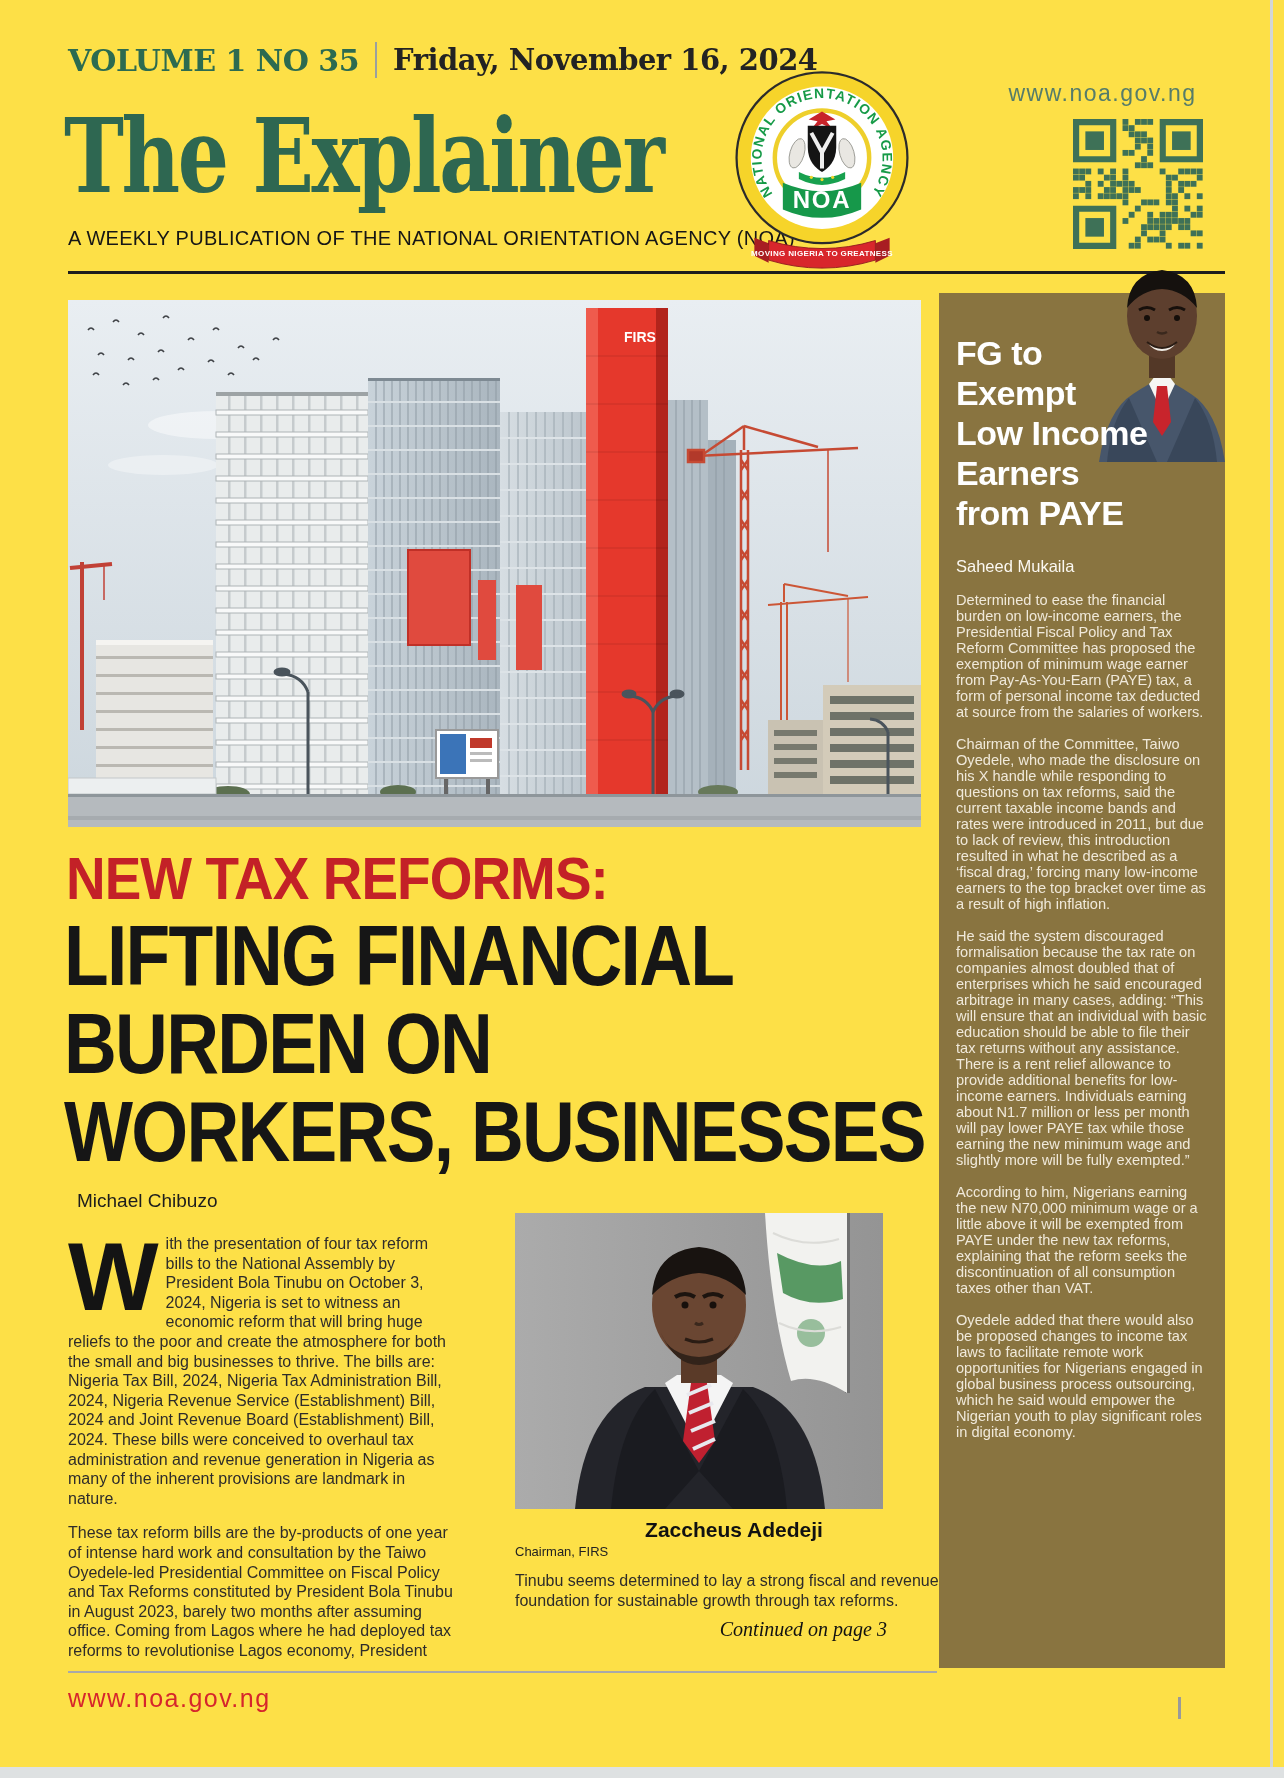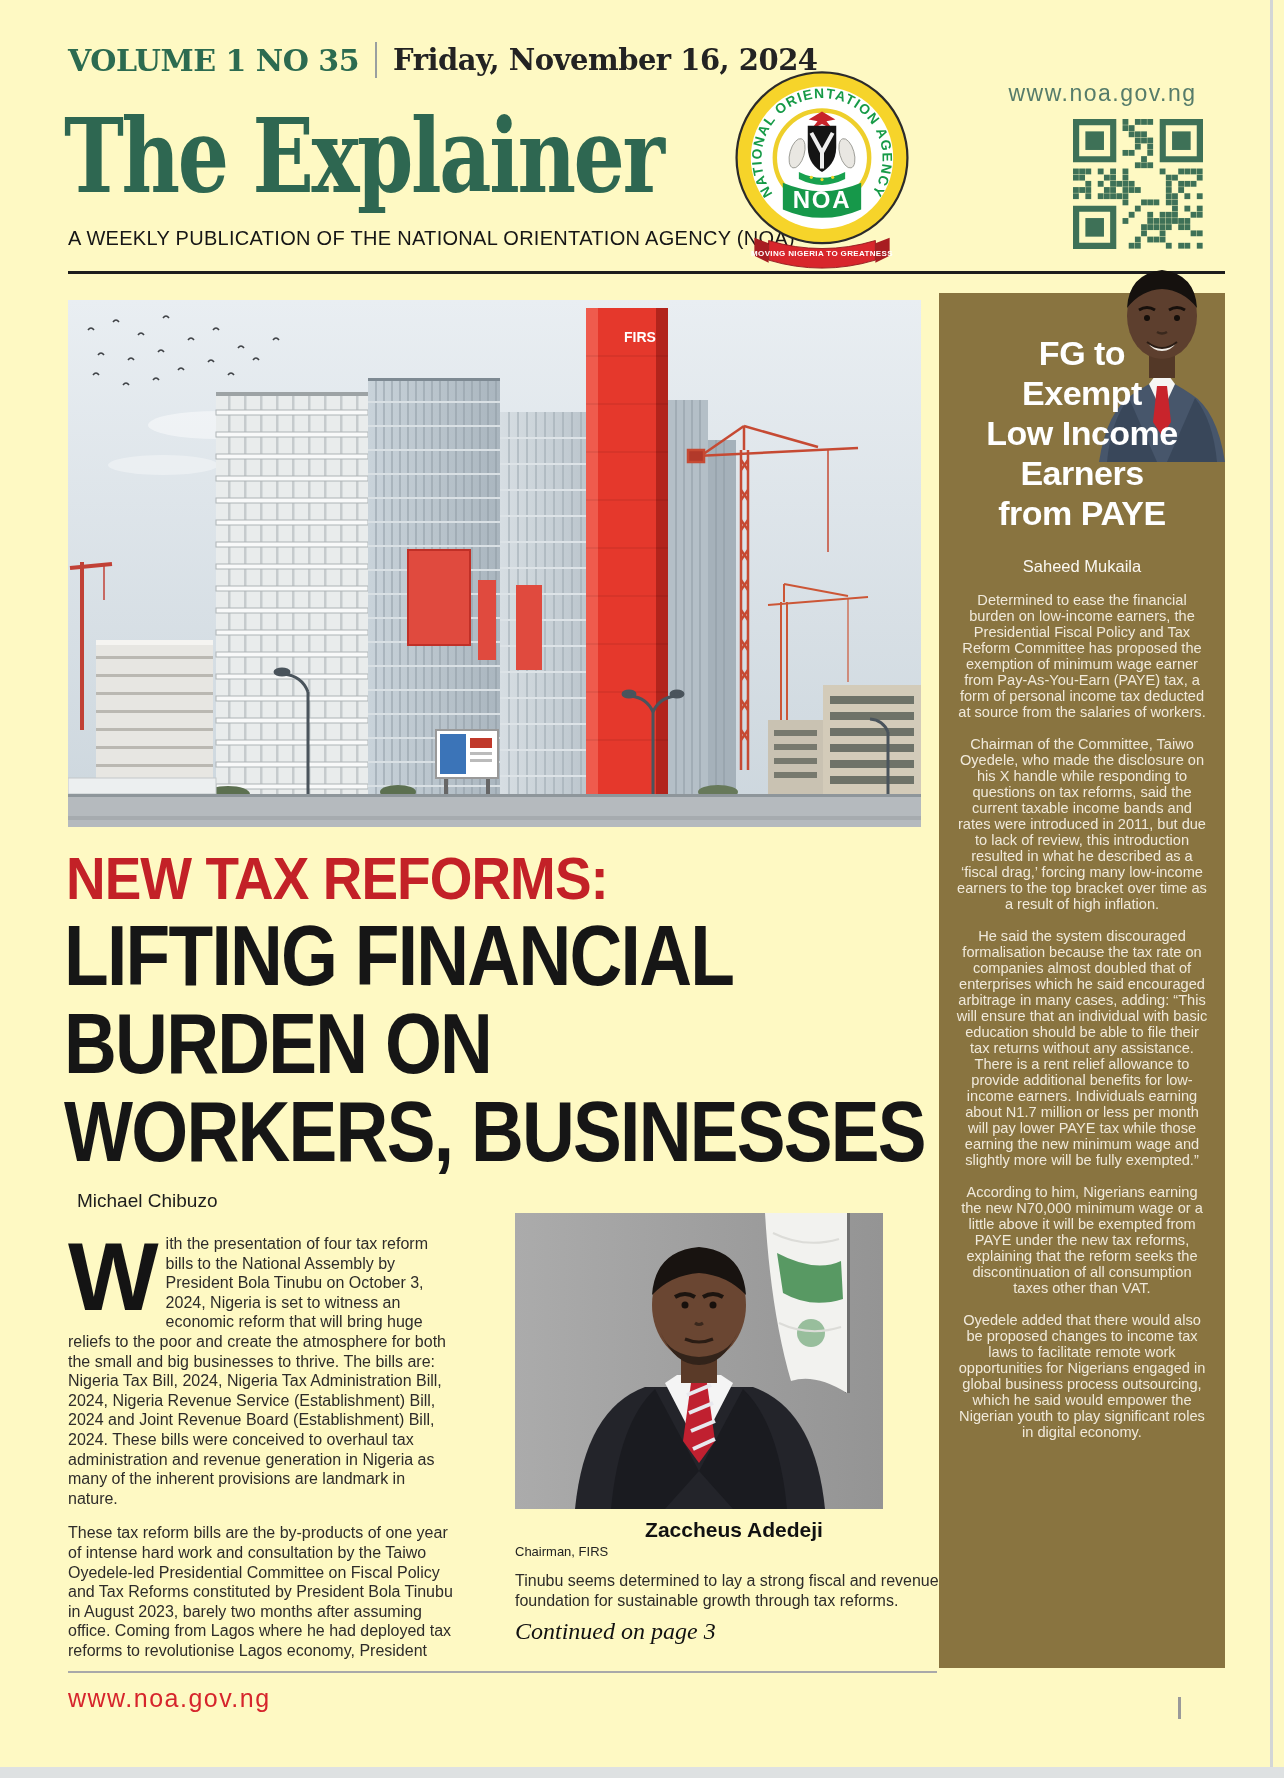--- a/index.html
+++ b/index.html
@@ -1,16 +1,16 @@
 <!DOCTYPE html>
 <html><head>
 <meta charset="utf-8">
 <style>
   html,body{margin:0;padding:0;background:#ffffff;}
-  #page{position:relative;width:1284px;height:1778px;background:#fef9c3;overflow:hidden;
+  #page{position:relative;width:1284px;height:1778px;background:#fde047;overflow:hidden;
         font-family:"Liberation Sans",sans-serif;-webkit-font-smoothing:antialiased;}
 
   
   .vol-row{position:absolute;left:68px;top:42px;display:flex;align-items:center;gap:16px;
            font-family:"DejaVu Serif",serif;font-weight:700;}
   .vol-no{font-size:30px;color:#2c6b50;letter-spacing:-0.5px;}
   .vol-div{width:2px;height:36px;background:#9aa0a0;}
   .vol-date{font-size:29px;color:#232323;letter-spacing:-0.5px;}
   .masthead-title{position:absolute;left:64px;top:96px;font-family:"DejaVu Serif",serif;
            font-weight:700;font-size:102px;letter-spacing:-3px;color:#2e6751;
@@ -36,26 +36,26 @@
   .body-col p{margin:0 0 15px 0;}
   .dropcap{float:left;font-size:96px;line-height:76px;font-weight:900;color:#141414;
           letter-spacing:-5px;padding:5px 12px 0 0;}
 
   
   .figure{position:absolute;left:515px;top:1213px;width:438px;}
   .fig-photo{width:368px;height:296px;display:block;}
   .fig-name{margin-top:9px;text-align:center;font-size:21px;font-weight:700;color:#111;}
   .fig-role{margin-top:2px;text-align:left;font-size:13px;color:#222;}
   .fig-caption{margin-top:12px;font-size:16px;line-height:19.5px;color:#2e2c2a;}
-  .continued{margin-top:8px;padding-right:66px;
-          font-family:"Liberation Serif",serif;font-style:italic;font-size:24px;color:#111;}
+  .continued{margin-top:8px;text-align:right;padding-right:66px;
+          font-family:"Liberation Serif",serif;font-style:italic;font-size:20px;color:#111;}
 
   
   .sidebar{position:absolute;left:939px;top:293px;width:286px;height:1375px;background:#897440;
-          box-sizing:border-box;padding:40px 17px 20px 17px;text-align:center;}
+          box-sizing:border-box;padding:40px 17px 20px 17px;}
   .sb-photo{position:absolute;left:1099px;top:262px;width:126px;height:200px;z-index:1;}
   .sb-title{position:relative;z-index:2;font-size:34px;line-height:40px;font-weight:700;color:#ffffff;
           letter-spacing:-0.5px;}
   .sb-byline{margin-top:24px;font-size:16.5px;color:#fbf8f1;}
   .sb-text p{margin:16px 0 0 0;font-size:14.6px;line-height:16px;color:#f0e9da;}
 
   
   .foot-rule{position:absolute;left:68px;top:1671px;width:869px;height:2px;background:#a9a9a9;}
   .foot-site{position:absolute;left:68px;top:1684px;font-size:25px;color:#d6252c;letter-spacing:1.5px;}
   .foot-bar{position:absolute;left:1178px;top:1697px;width:3px;height:22px;background:#9a9a9a;}

